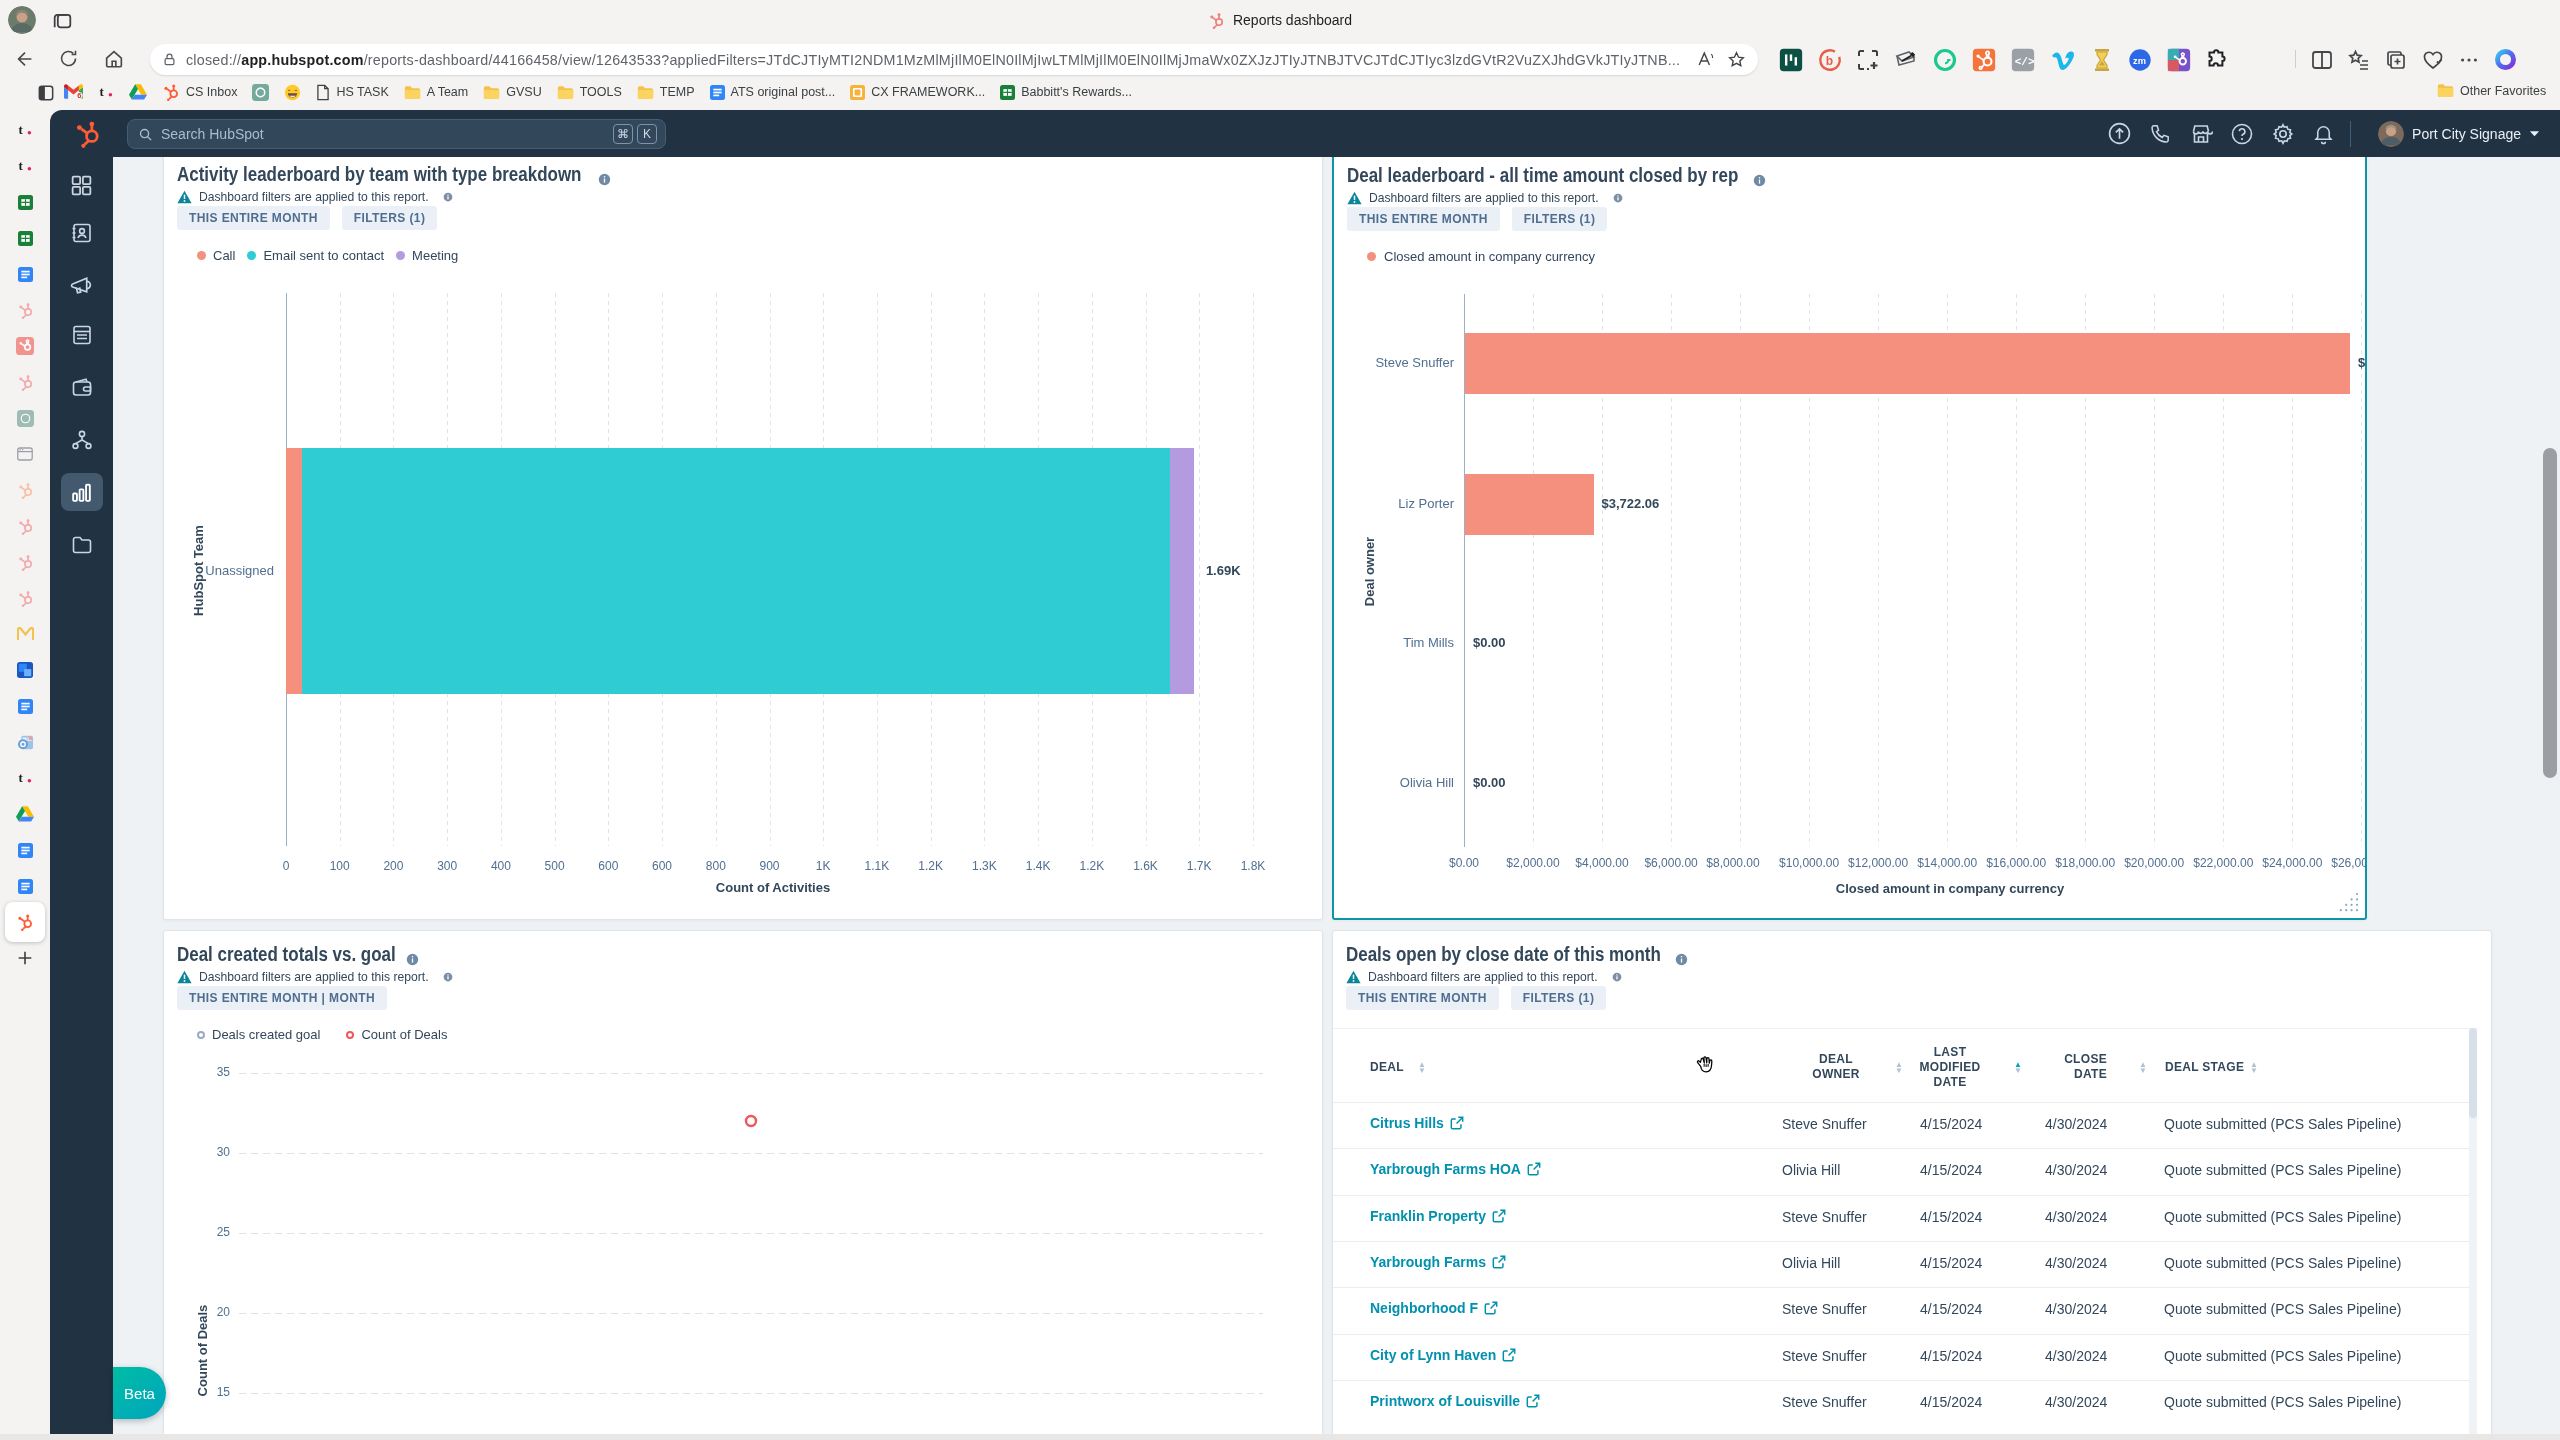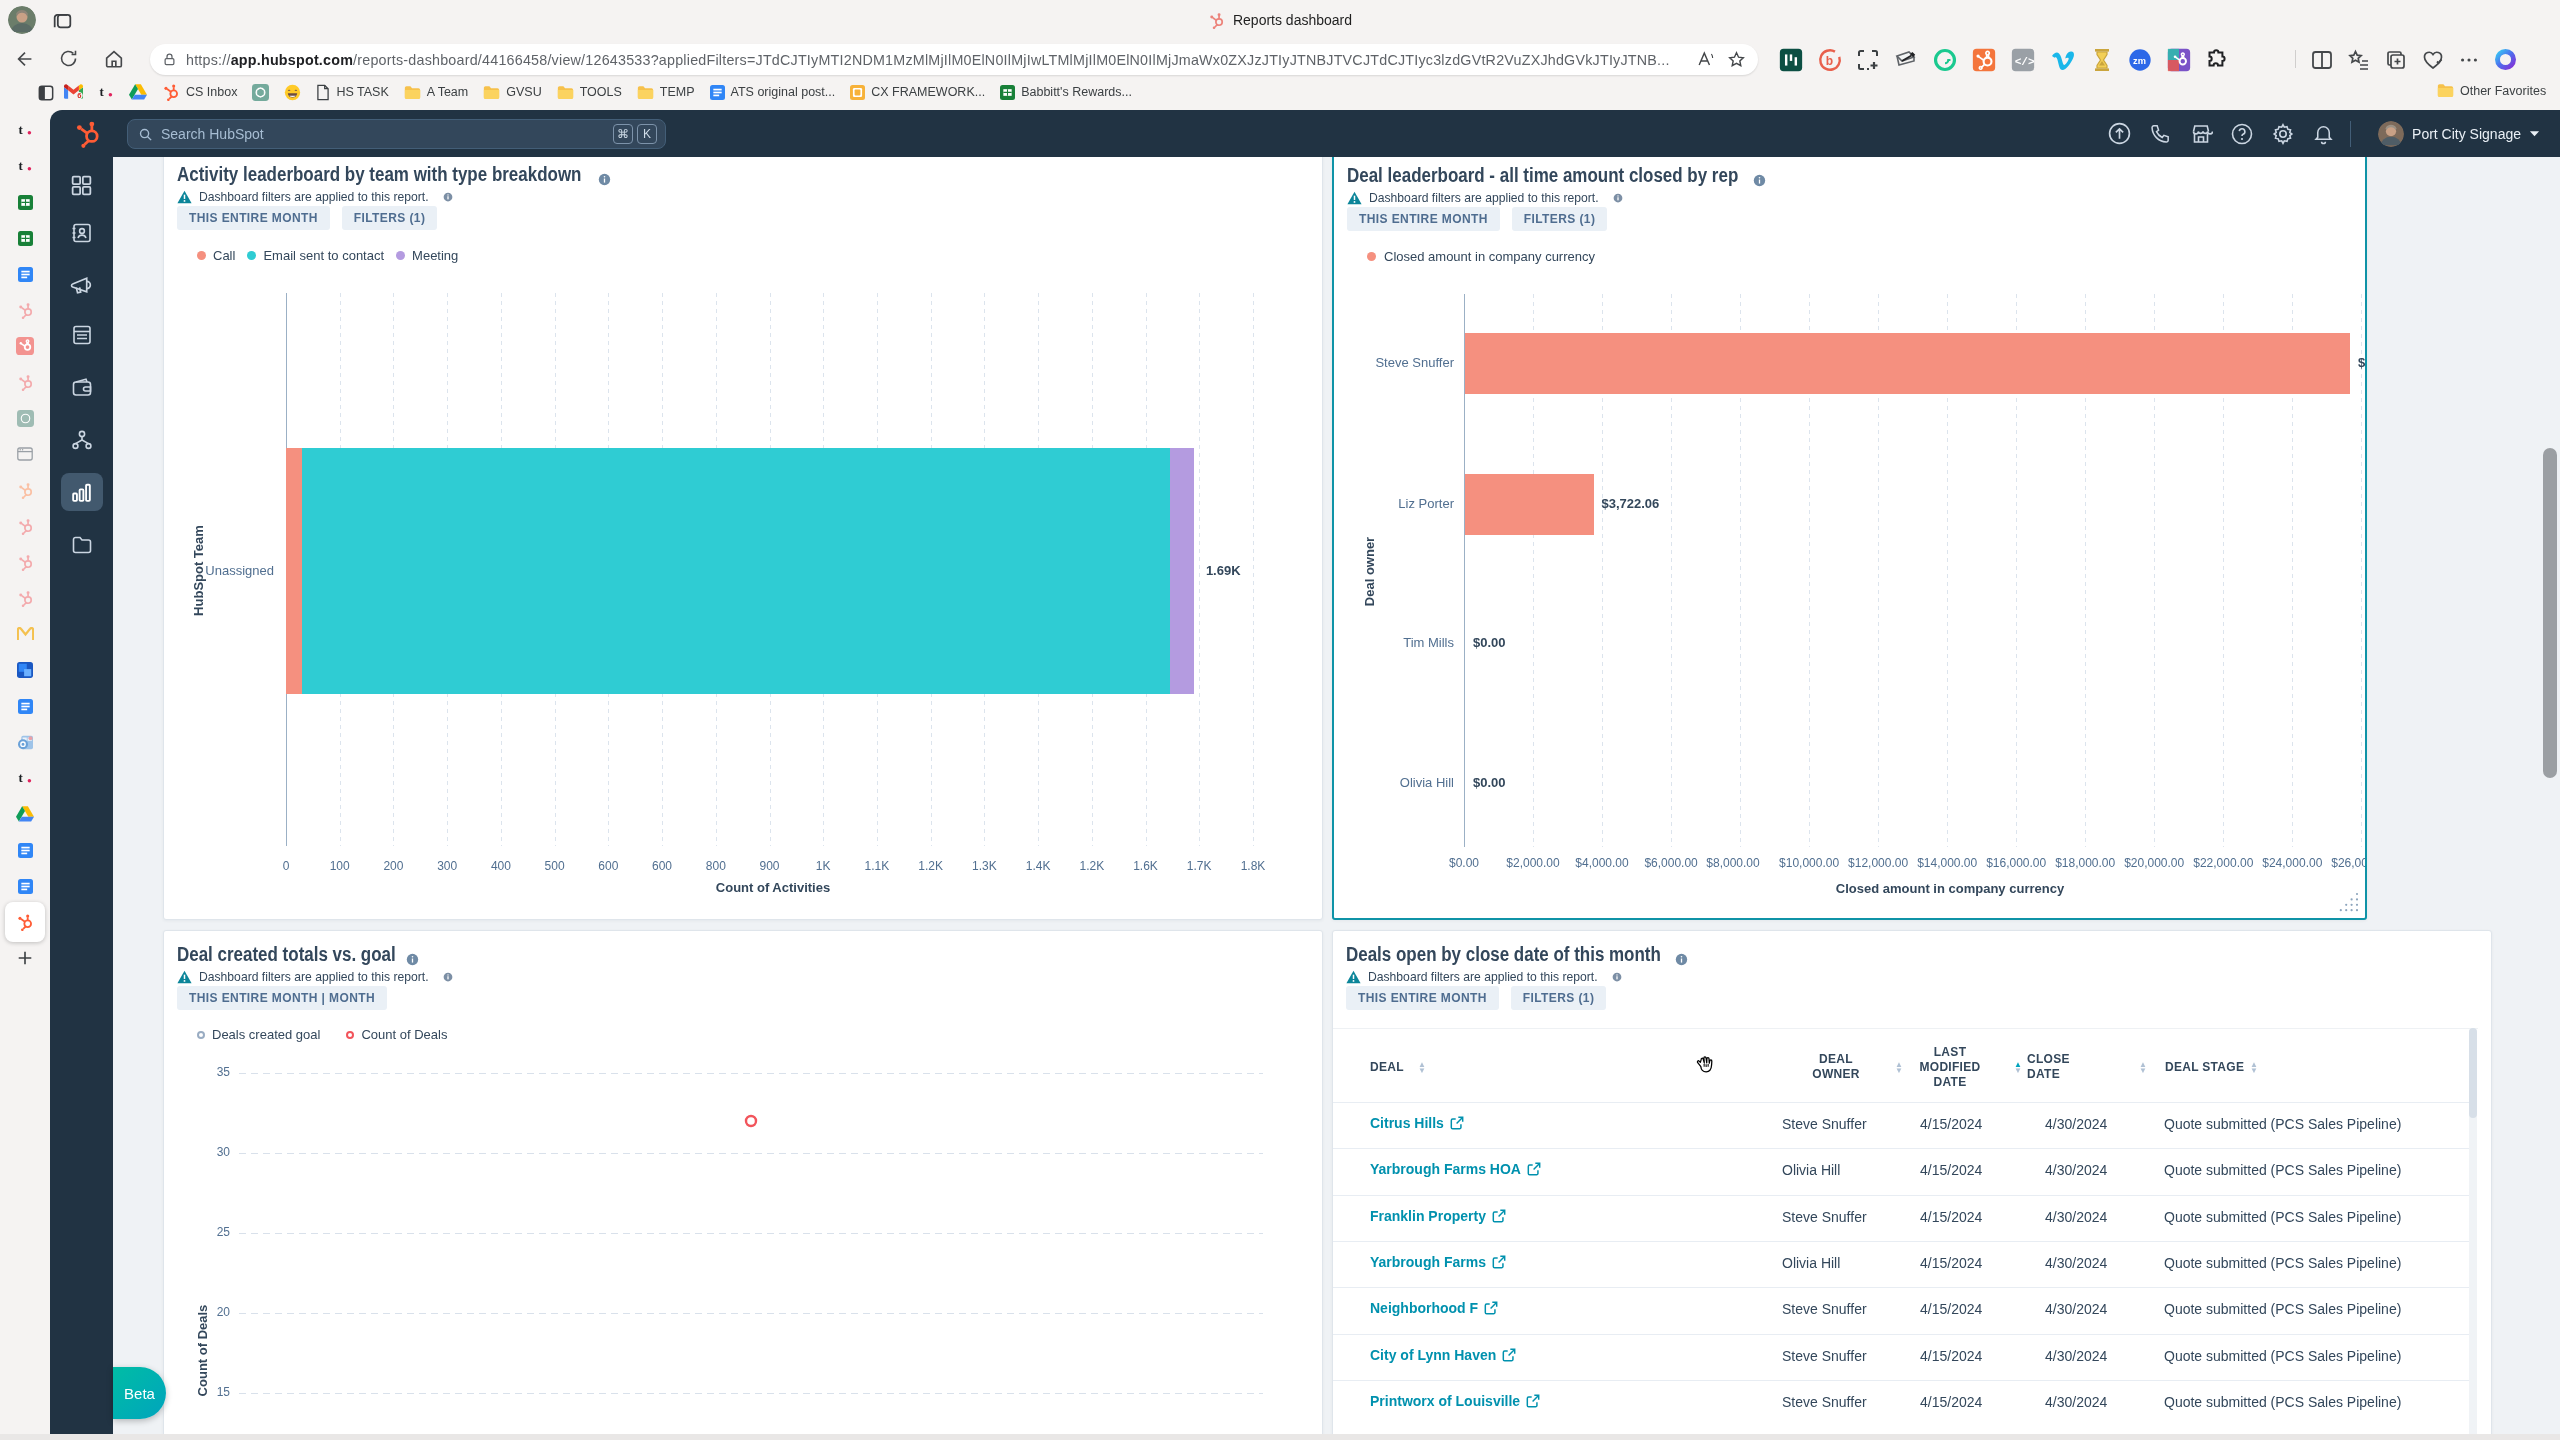--- a/index.html
+++ b/index.html
@@ -137,21 +137,21 @@
           <path d="M10 20.5 v-6 h4 v6"></path>
         </svg>
     </div>
     <div id="addressbar" class="abs">
       <span style="margin-right:9px;">
           <svg width="15" height="15" viewBox="0 0 24 24" fill="none" stroke="#5f6368" stroke-width="2">
             <rect x="5" y="10.5" width="14" height="9.5" rx="2"></rect>
             <path d="M8 10.5 V7.5 a4 4 0 0 1 8 0 v3"></path>
           </svg>
         </span>
-      <span id="url"><span>https://</span><b>app.hubspot.com</b><span>/reports-dashboard/44166458/view/12643533?appliedFilters=JTdCJTIyMTI2NDM1MzMlMjIlM0ElN0IlMjIwLTMlMjIlM0ElN0IlMjJmaWx0ZXJzJTIyJTNBJTVCJTdCJTIyc3lzdGVtR2VuZXJhdGVkJTIyJTNB...</span></span>
+      <span id="url"><span>closed://</span><b>app.hubspot.com</b><span>/reports-dashboard/44166458/view/12643533?appliedFilters=JTdCJTIyMTI2NDM1MzMlMjIlM0ElN0IlMjIwLTMlMjIlM0ElN0IlMjJmaWx0ZXJzJTIyJTNBJTVCJTdCJTIyc3lzdGVtR2VuZXJhdGVkJTIyJTNB...</span></span>
       <span style="margin-left:10px;">
           <svg width="19" height="19" viewBox="0 0 24 24" fill="none" stroke="#44474a" stroke-width="1.8">
             <path d="M4 19 L10.5 4 L17 19 M6.2 14 h8.6"></path>
             <path d="M19.5 5 a9 9 0 0 1 1.5 5" stroke-width="1.4"></path>
           </svg>
         </span>
       <span style="margin-left:12px;">
           <svg width="19" height="19" viewBox="0 0 24 24" fill="none" stroke="#44474a" stroke-width="1.8">
             <path d="M12 3.5 l2.6 5.6 6 .7 -4.4 4.1 1.2 5.9 -5.4-3 -5.4 3 1.2-5.9 -4.4-4.1 6-.7 z"></path>
           </svg>
@@ -1135,21 +1135,21 @@
           <div class="th" style="position:absolute; left:448px; top:23px; width:110px; text-align:center;">DEAL<br>OWNER</div>
           <div style="position:absolute; left:562px; top:29px;"><span class="sort">
               <span>▲</span>
               <span>▼</span>
             </span></div>
           <div class="th" style="position:absolute; left:557px; top:16px; width:120px; text-align:center;">LAST<br>MODIFIED<br>DATE</div>
           <div style="position:absolute; left:681px; top:29px;"><span class="sort">
               <span class="on">▲</span>
               <span>▼</span>
             </span></div>
-          <div class="th" style="position:absolute; left:694px; top:23px; width:100px; text-align:left;">CLOSE<br>DATE</div>
+          <div class="th" style="position:absolute; left:674px; top:23px; width:100px; text-align:right;">CLOSE<br>DATE</div>
           <div style="position:absolute; left:806px; top:29px;"><span class="sort">
               <span>▲</span>
               <span>▼</span>
             </span></div>
           <div class="th" style="position:absolute; left:832px; top:31px;">DEAL STAGE</div>
           <div style="position:absolute; left:917px; top:29px;"><span class="sort">
               <span>▲</span>
               <span>▼</span>
             </span></div>
           <div class="row-divider" style="left:0px; top:73px; width:1140px;"></div>

